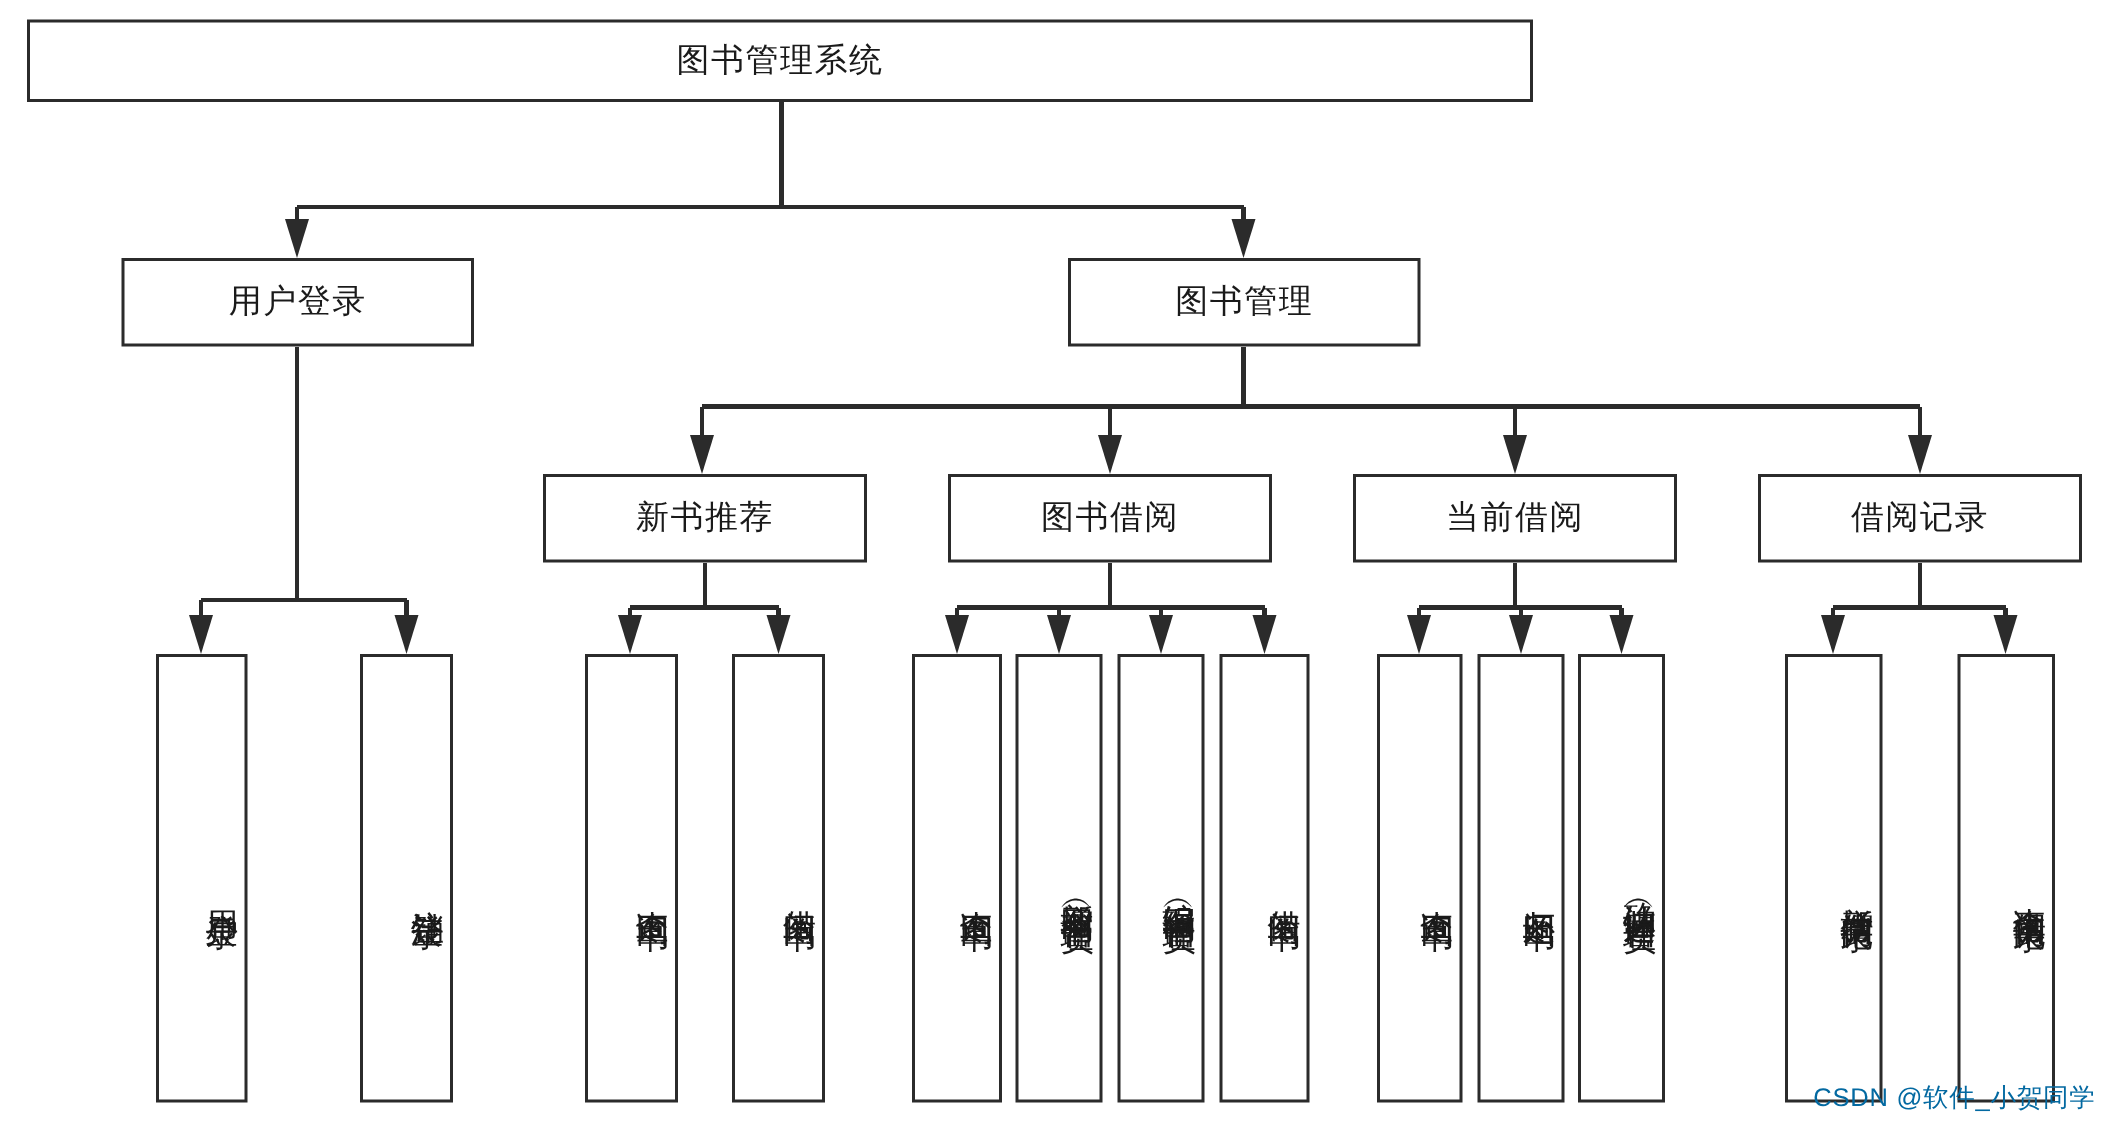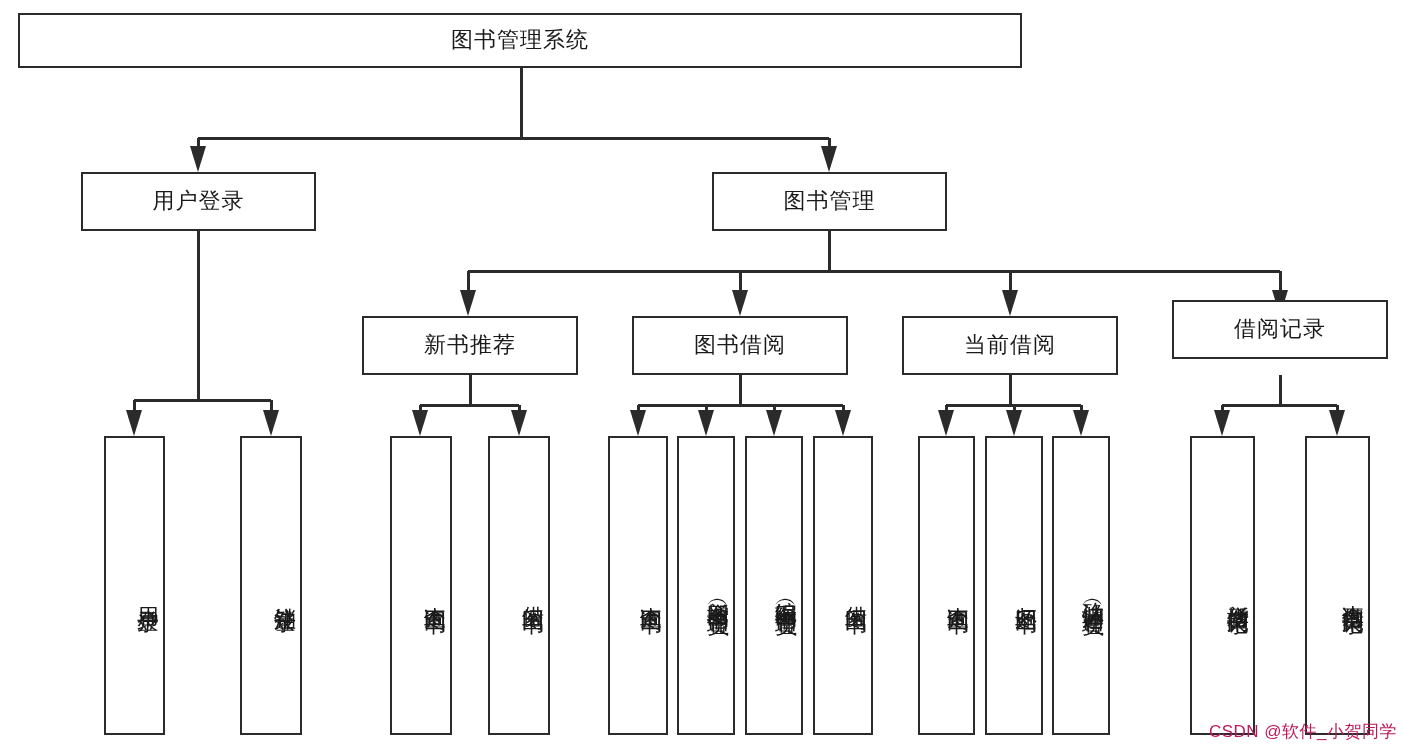--- a/index.html
+++ b/index.html
@@ -54,21 +54,21 @@
   }
   .node.vert .node-label {
     writing-mode: vertical-rl;
     text-orientation: upright;
   }
   #watermark {
     position: absolute;
     right: 8px;
     bottom: 4px;
     font-size: 17px;
-    color: #be185d;
+    color: #0369a1;
     letter-spacing: 0.5px;
     white-space: nowrap;
   }
 </style>
 </head>
 <body>
 
 <div id="diagram-root">
 
   <svg id="edges-layer" viewBox="0 0 1405 747" width="1405" height="747" xmlns="http://www.w3.org/2000/svg">
@@ -139,21 +139,21 @@
 
   <div class="node horiz" style="left:712px; top:172px; width:235px; height:59px;">
     <span class="node-label">图书管理</span>
   </div>
   <div class="node horiz" style="left:632px;  top:316px; width:216px; height:59px;">
     <span class="node-label">图书借阅</span>
   </div>
   <div class="node horiz" style="left:902px;  top:316px; width:216px; height:59px;">
     <span class="node-label">当前借阅</span>
   </div>
-  <div class="node horiz" style="left:1172px; top:300px; width:216px; height:59px;">
+  <div class="node horiz" style="left:1172px; top:316px; width:216px; height:59px;">
     <span class="node-label">借阅记录</span>
   </div>
 
   <div class="node vert" style="left:104px; top:436px; width:61px; height:299px;">
     <span class="node-label">用户登录</span>
   </div>
   <div class="node vert" style="left:240px; top:436px; width:62px; height:299px;">
     <span class="node-label">注销登录</span>
   </div>
 

